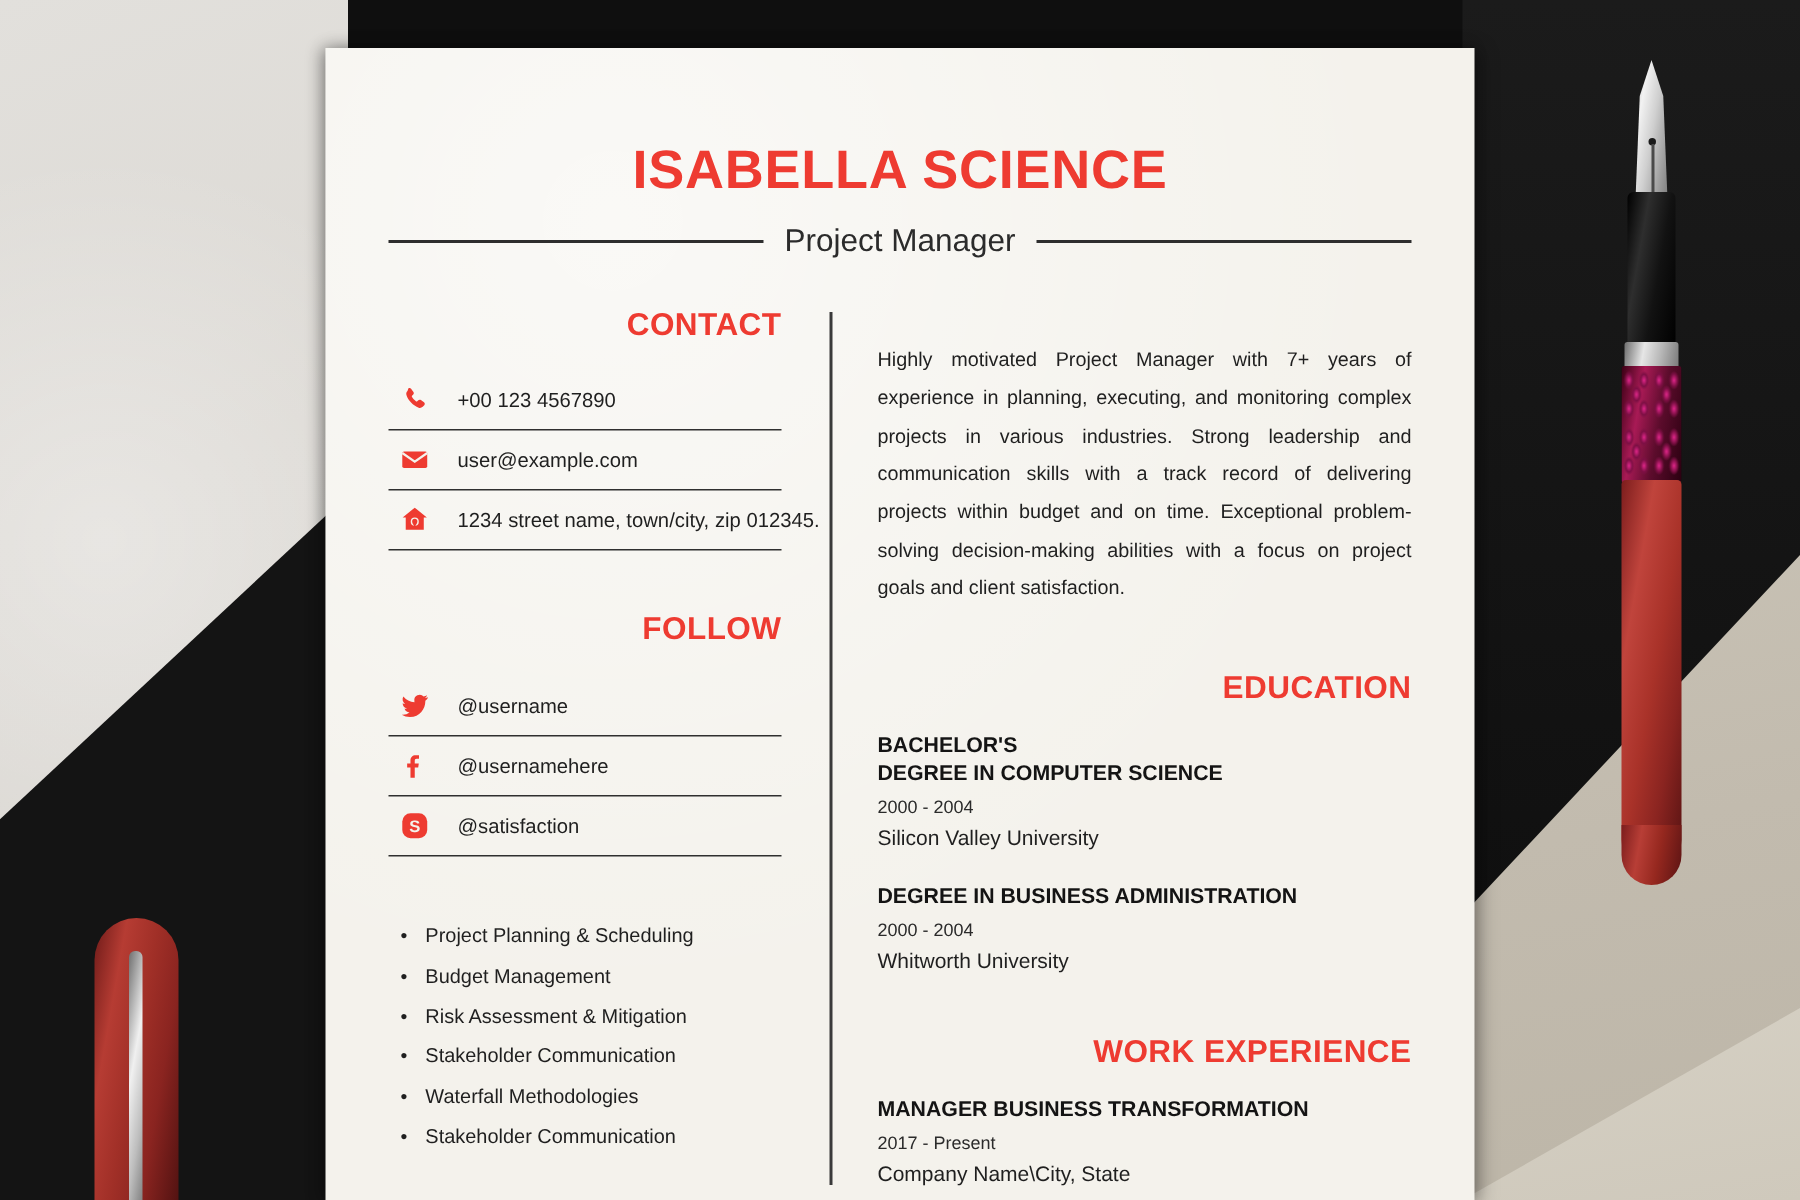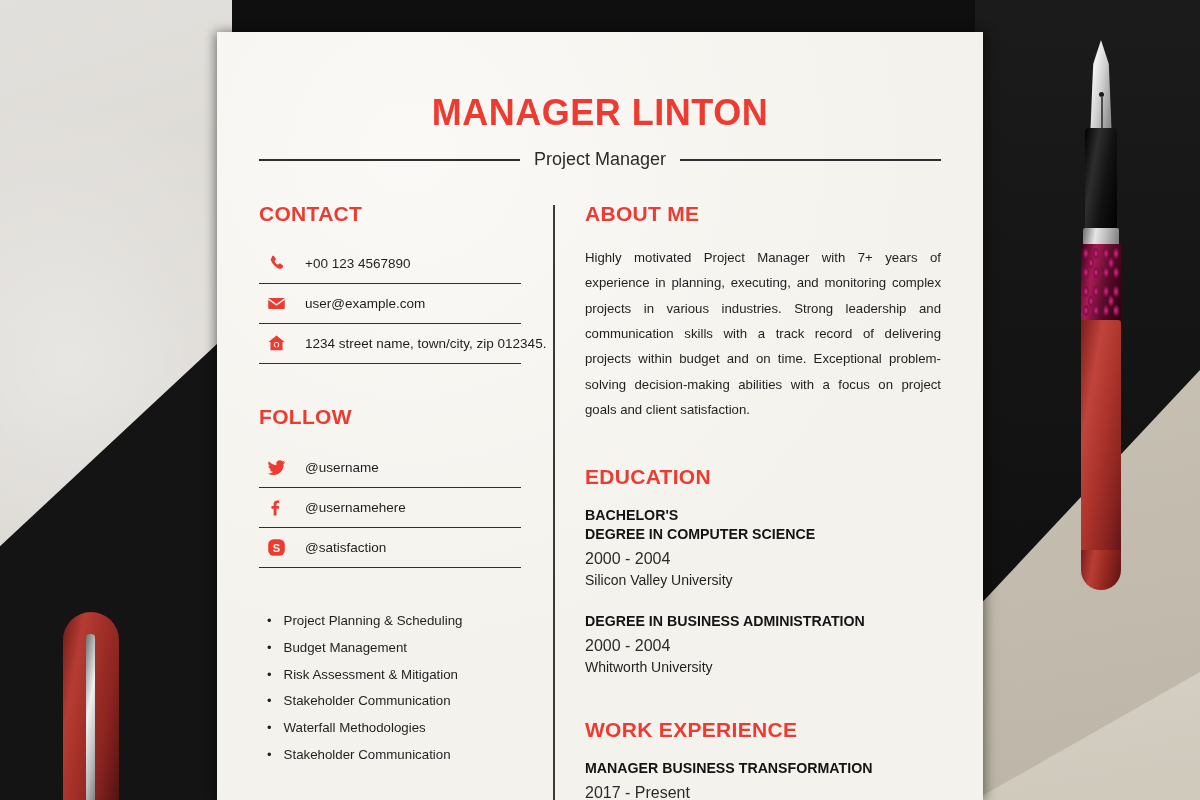--- a/index.html
+++ b/index.html
@@ -147,21 +147,21 @@
     line-height: 1;
   }
   .title-row {
     display: flex;
     align-items: center;
     gap: 14px;
     margin-top: 18px;
   }
   .title-row .rule { flex: 1; height: 2px; background: #2e2e2e; }
   .job-title {
-    font-size: 18px;
+    font-size: 21px;
     color: #2b2b2b;
     white-space: nowrap;
   }
 
   
   .columns {
     display: flex;
     margin-top: 33px;
     align-items: stretch;
   }
@@ -169,20 +169,21 @@
   .divider   { width: 2px; background: #3a3a3a; margin: 2px 0 0 32px; flex: none; }
   .col-right { flex: 1; padding-left: 30px; }
 
   
   .sec-head {
     font-size: 21px;
     font-weight: bold;
     color: #ee3b31;
     letter-spacing: 0.3px;
     line-height: 1;
+    text-align: right;
   }
   .sec-head.dark { color: #141414; }
 
   
   .info-list { margin-top: 20px; }
   .info-row {
     display: flex;
     align-items: center;
     gap: 19px;
     padding: 9px 0 10px 8px;
@@ -226,21 +227,21 @@
   .work-block { margin-top: 43px; }
   .entry { margin-top: 19px; }
   .entry + .entry { margin-top: 23px; }
   .entry-title {
     font-size: 14.2px;
     font-weight: bold;
     color: #141414;
     line-height: 1.33;
   }
   .entry-dates {
-    font-size: 16px;
+    font-size: 12px;
     color: #2b2b2b;
     margin-top: 5px;
     line-height: 1.2;
   }
   .entry-org {
     font-size: 14px;
     color: #1f1f1f;
     margin-top: 4px;
     line-height: 1.2;
   }
@@ -267,21 +268,21 @@
     <div class="barrel-end"></div>
   </div>
 
   <div class="pen-left">
     <div class="cap"></div>
     <div class="clip"></div>
   </div>
 
   <div class="paper">
 
-    <div class="name">MANAGER LINTON</div>
+    <div class="name">ISABELLA SCIENCE</div>
 
     <div class="title-row">
       <div class="rule"></div>
       <div class="job-title">Project Manager</div>
       <div class="rule"></div>
     </div>
 
     <div class="columns">
 
       <div class="col-left">
@@ -377,21 +378,20 @@
             </div>
         </div>
 
       </div>
 
       <div class="divider"></div>
 
       <div class="col-right">
 
         <div>
-          <div class="sec-head">ABOUT ME</div>
           <div class="about-text">Highly motivated Project Manager with 7+ years of experience in planning, executing, and monitoring complex projects in various industries. Strong leadership and communication skills with a track record of delivering projects within budget and on time. Exceptional problem-solving decision-making abilities with a focus on project goals and client satisfaction.</div>
         </div>
 
         <div class="edu-block">
           <div class="sec-head">EDUCATION</div>
           <div id="education-entries">
               <div class="entry">
                 <div class="entry-title">BACHELOR'S<br>DEGREE IN COMPUTER SCIENCE</div>
                 <div class="entry-dates">2000 - 2004</div>
                 <div class="entry-org">Silicon Valley University</div>

